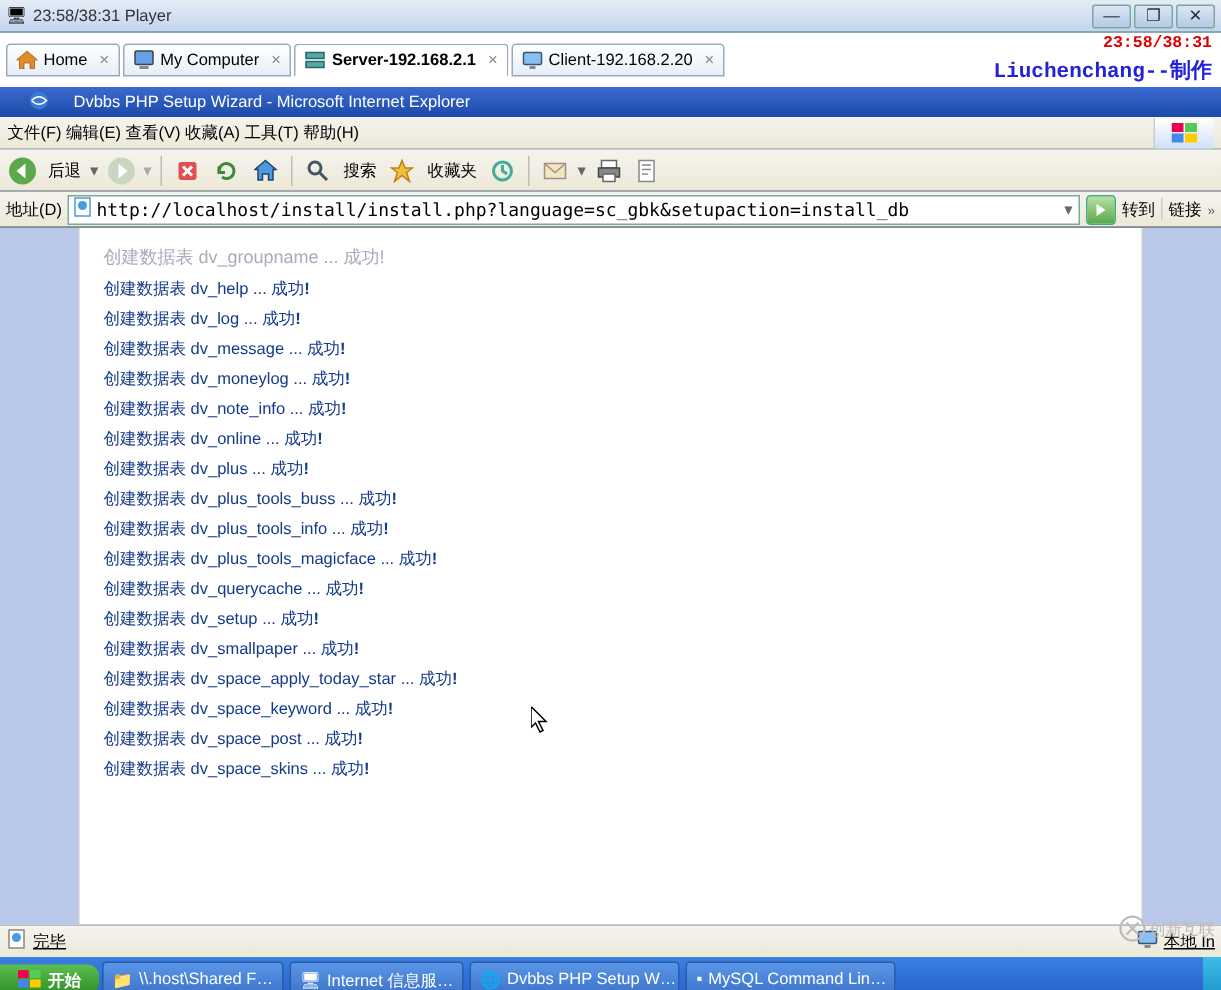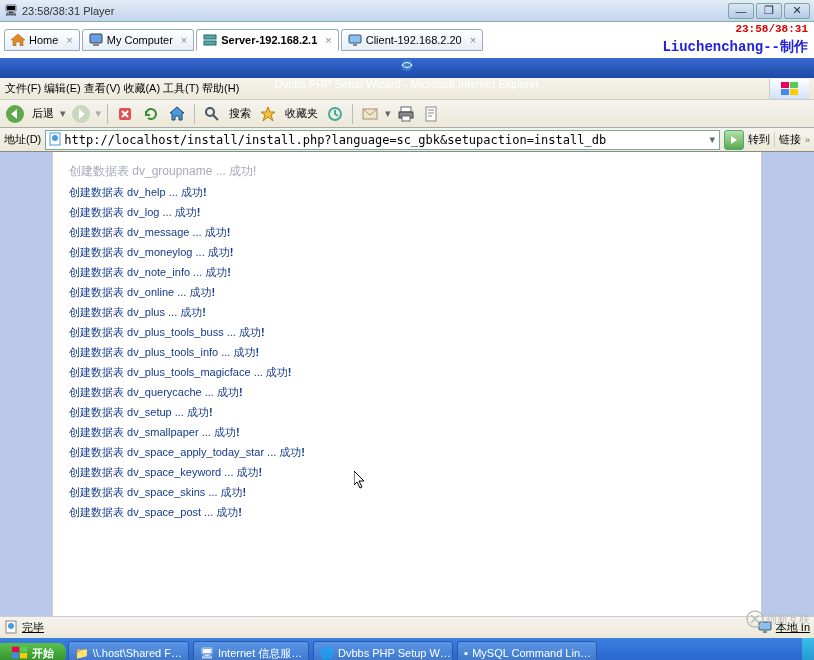--- a/index.html
+++ b/index.html
@@ -8,21 +8,21 @@
 .taskbar-top .player-title { color:#333; margin-left:4px; }
 .taskbar-top .spacer { flex:1; }
 .win-ctrl { width:26px; height:16px; background:linear-gradient(#dbe6f4,#b5cae6); border:1px solid #7a9; margin-left:2px; display:flex; align-items:center; justify-content:center; color:#234; border-radius:2px; }
 .tabs-row { height:36px; background:#fff; display:flex; align-items:center; padding:2px 4px; gap:2px; position:relative; }
 .tab { height:22px; border:1px solid #9ab; background:linear-gradient(#fff,#e6eef8); display:flex; align-items:center; padding:0 6px; gap:4px; border-radius:3px 3px 0 0; }
 .tab.active { background:#fff; border-bottom-color:#fff; }
 .tab .x { color:#888; margin-left:4px; }
 .tab-icon { width:14px; height:14px; display:inline-flex; align-items:center; justify-content:center; }
 .overlay-time { position:absolute; right:6px; top:1px; color:#d00; font-family:"Courier New",monospace; font-size:11px; font-weight:bold; }
 .overlay-name { position:absolute; right:6px; top:16px; color:#22d; font-family:"Courier New",monospace; font-size:14px; font-weight:bold; }
-.ie-title { height:20px; background:linear-gradient(#3a6ad0,#1b4aa8); color:#fff; display:flex; align-items:center; padding:0 19px; font-family:"SimSun","Courier New",monospace; font-size:12px; gap:4px;flex-direction:column; }
+.ie-title { height:20px; background:linear-gradient(#3a6ad0,#1b4aa8); color:#fff; display:flex; align-items:center; padding:0 19px; font-family:"SimSun","Courier New",monospace; font-size:12px; gap:16px; }
 .ie-menu { height:22px; background:linear-gradient(#f5f3ee,#ece9d8); display:flex; align-items:center; padding:0 5px; gap:3px; border-bottom:1px solid #ccc; }
 .ie-menu span { color:#000; }
 .ie-menu .winflag { margin-left:auto; width:40px; height:20px; background:linear-gradient(#fff,#d0e0f8); border-left:1px solid #ccc; display:flex; align-items:center; justify-content:center; }
 .ie-tb { height:28px; background:linear-gradient(#f5f3ee,#ece9d8); display:flex; align-items:center; padding:0 4px; gap:4px; border-bottom:1px solid #aaa; }
 .ie-tb .btn { width:22px; height:22px; border:1px solid transparent; display:flex; align-items:center; justify-content:center; border-radius:3px; }
 .ie-tb .sep { width:1px; height:20px; background:#bbb; margin:0 2px; }
 .ie-tb .lbl { color:#000; margin:0 2px; }
 .addr-row { height:24px; background:linear-gradient(#f5f3ee,#ece9d8); display:flex; align-items:center; padding:0 4px; gap:4px; border-bottom:1px solid #888; }
 .addr-row .label { color:#000; }
 .addr-row .url { flex:1; height:20px; border:1px solid #7a9; background:#fff; display:flex; align-items:center; padding:0 2px; gap:2px; font-family:"SimSun",monospace; font-size:12px; }
@@ -239,22 +239,22 @@
         <div class="line"><span>创建数据表 dv_online ... </span><span class="status">成功</span><span style="color:#143a8a;font-weight:bold">!</span></div>
         <div class="line"><span>创建数据表 dv_plus ... </span><span class="status">成功</span><span style="color:#143a8a;font-weight:bold">!</span></div>
         <div class="line"><span>创建数据表 dv_plus_tools_buss ... </span><span class="status">成功</span><span style="color:#143a8a;font-weight:bold">!</span></div>
         <div class="line"><span>创建数据表 dv_plus_tools_info ... </span><span class="status">成功</span><span style="color:#143a8a;font-weight:bold">!</span></div>
         <div class="line"><span>创建数据表 dv_plus_tools_magicface ... </span><span class="status">成功</span><span style="color:#143a8a;font-weight:bold">!</span></div>
         <div class="line"><span>创建数据表 dv_querycache ... </span><span class="status">成功</span><span style="color:#143a8a;font-weight:bold">!</span></div>
         <div class="line"><span>创建数据表 dv_setup ... </span><span class="status">成功</span><span style="color:#143a8a;font-weight:bold">!</span></div>
         <div class="line"><span>创建数据表 dv_smallpaper ... </span><span class="status">成功</span><span style="color:#143a8a;font-weight:bold">!</span></div>
         <div class="line"><span>创建数据表 dv_space_apply_today_star ... </span><span class="status">成功</span><span style="color:#143a8a;font-weight:bold">!</span></div>
         <div class="line"><span>创建数据表 dv_space_keyword ... </span><span class="status">成功</span><span style="color:#143a8a;font-weight:bold">!</span></div>
+        <div class="line"><span>创建数据表 dv_space_post ... </span><span class="status">成功</span><span style="color:#143a8a;font-weight:bold">!</span></div>
         <div class="line"><span>创建数据表 dv_space_skins ... </span><span class="status">成功</span><span style="color:#143a8a;font-weight:bold">!</span></div>
-        <div class="line"><span>创建数据表 dv_space_post ... </span><span class="status">成功</span><span style="color:#143a8a;font-weight:bold">!</span></div>
       </div>
   </div>
   <div class="cursor">
     <svg width="12" height="18" viewBox="0 0 12 18">
         <path d="M0 0 L0 14 L3 11 L6 17 L8 16 L5 10 L10 10 Z" fill="#fff" stroke="#000" stroke-width="1"></path>
       </svg>
   </div>
 </div>
 
 <div class="status-row">

